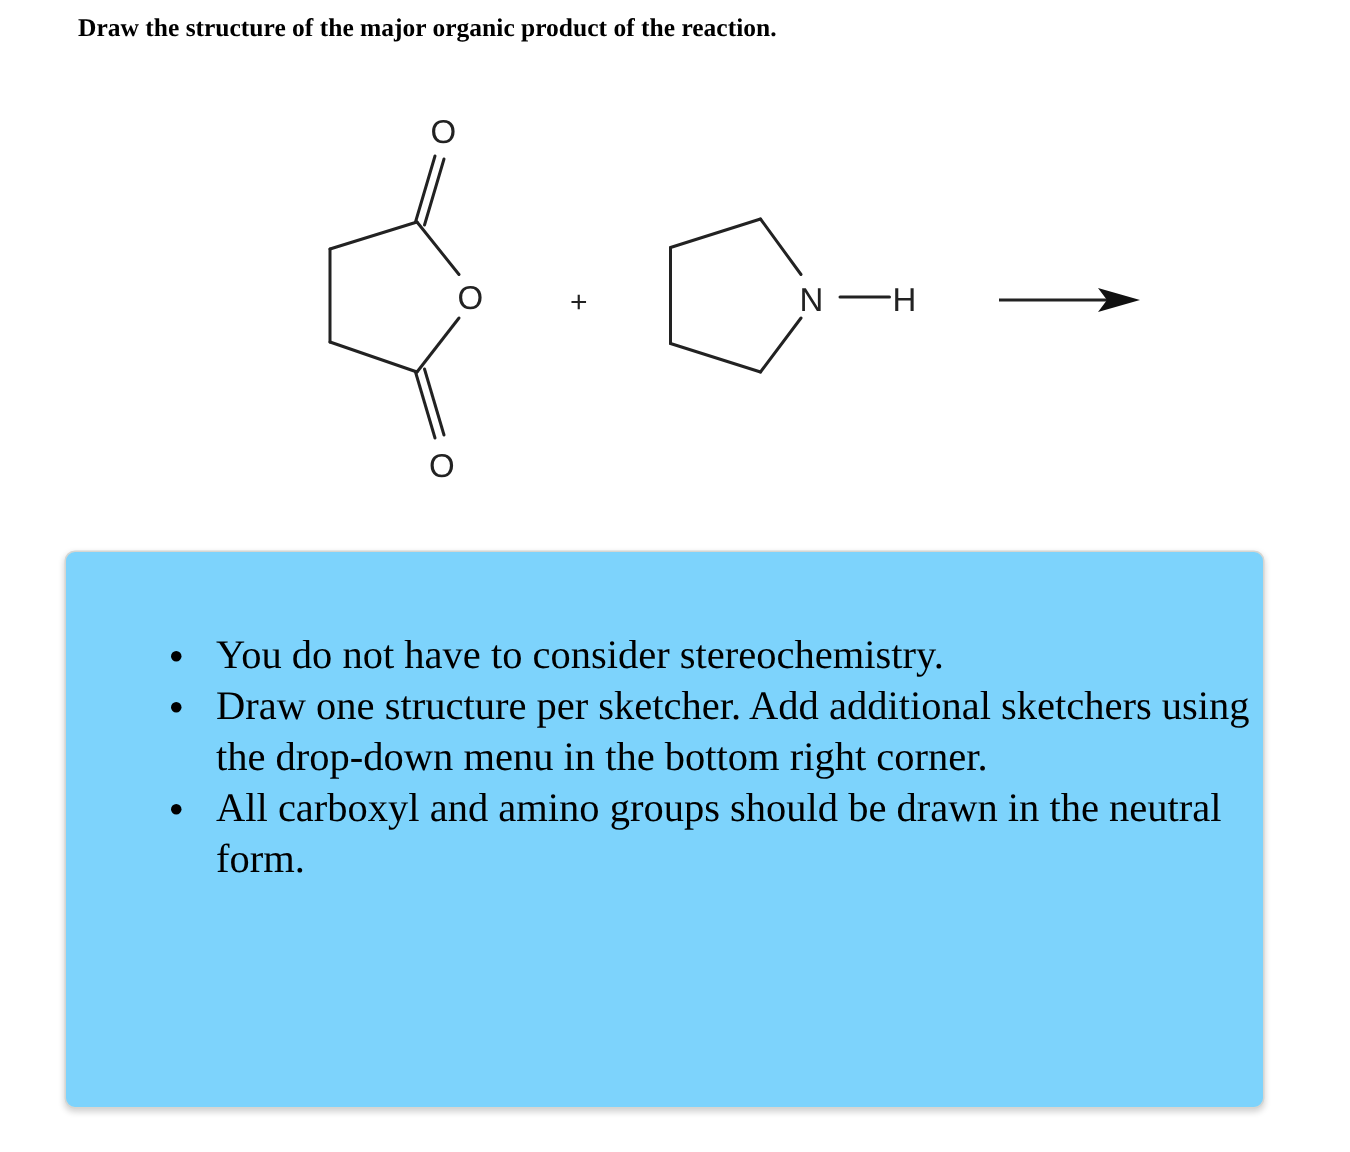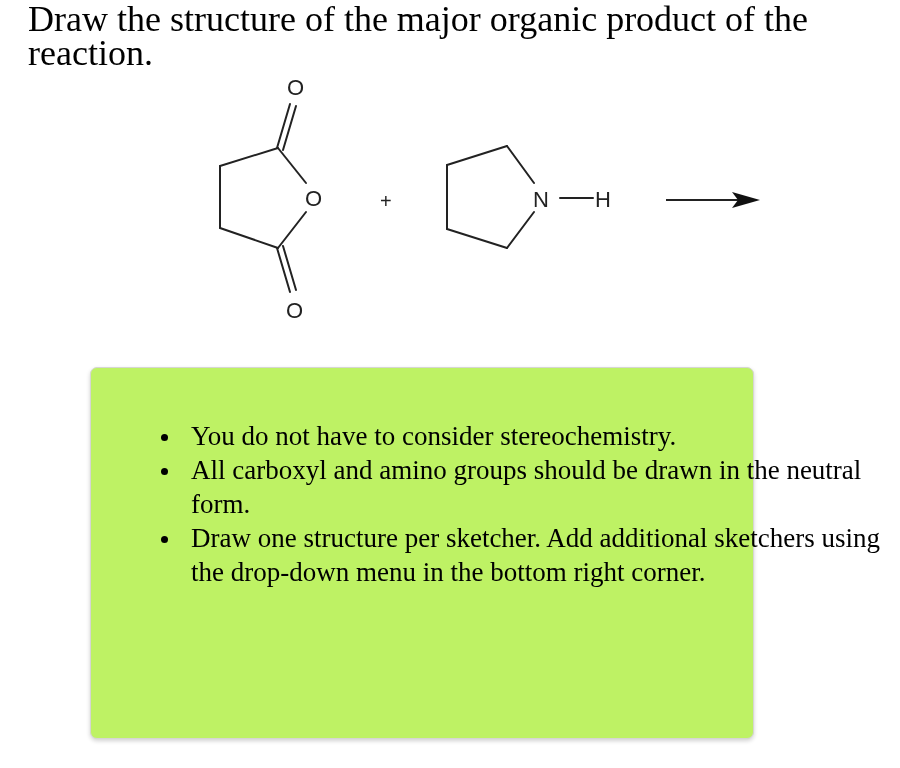--- a/index.html
+++ b/index.html
@@ -1,34 +1,33 @@
 <!DOCTYPE html>
 <html><head>
   <meta charset="utf-8">
   <style>
     html, body { margin: 0; padding: 0; background: #ffffff; }
     body {
       width: 900px; height: 768px; position: relative; overflow: hidden;
       font-family: "Liberation Serif", serif; color: #000;
     }
     .question {
-      position: absolute; left: 28px; top: 2px;
-      font-size: 36px; line-height: 34px; margin: 0; font-weight: normal;
+      position: absolute; left: 52px; top: 2px;
+      font-size: 17px; line-height: 34px; margin: 0; font-weight: bold;
     }
     .reaction {
       position: absolute; left: 0; top: 0; width: 900px; height: 360px;
     }
     .atom { font-family: "Liberation Sans", sans-serif; font-size: 22px; fill: #222; }
     .plus { font-family: "Liberation Sans", sans-serif; font-size: 20px; fill: #222; }
     .panel {
-      position: absolute; left: 43px; top: 367px; width: 664px; height: 372px;
-      background: #bef264; border: 1px solid #d6d6d2; border-radius: 7px;
+      position: absolute; left: 43px; top: 367px; width: 800px; height: 372px;
+      background: #7dd3fc; border: 1px solid #d6d6d2; border-radius: 7px;
       box-shadow: 0 2px 4px rgba(0,0,0,0.18);
       box-sizing: border-box;
-      margin-left: 47px;
     }
     .panel ul {
       margin: 0; padding: 0; list-style: none;
       position: absolute; left: 70px; top: 51px; width: 720px;
     }
     .panel li {
       position: relative; padding-left: 30px;
       font-size: 27px; line-height: 34px; margin: 0;
     }
     .panel li .bullet {
@@ -81,20 +80,20 @@
 </svg>
 
 <div class="panel">
   <ul>
     <li>
       <span class="bullet"></span>
       <span>You do not have to consider stereochemistry.</span>
     </li>
     <li>
       <span class="bullet"></span>
-      <span>All carboxyl and amino groups should be drawn in the neutral form.</span>
+      <span>Draw one structure per sketcher. Add additional sketchers using the drop-down menu in the bottom right corner.</span>
     </li>
     <li>
       <span class="bullet"></span>
-      <span>Draw one structure per sketcher. Add additional sketchers using the drop-down menu in the bottom right corner.</span>
+      <span>All carboxyl and amino groups should be drawn in the neutral form.</span>
     </li>
   </ul>
 </div>
 
 </body></html>

